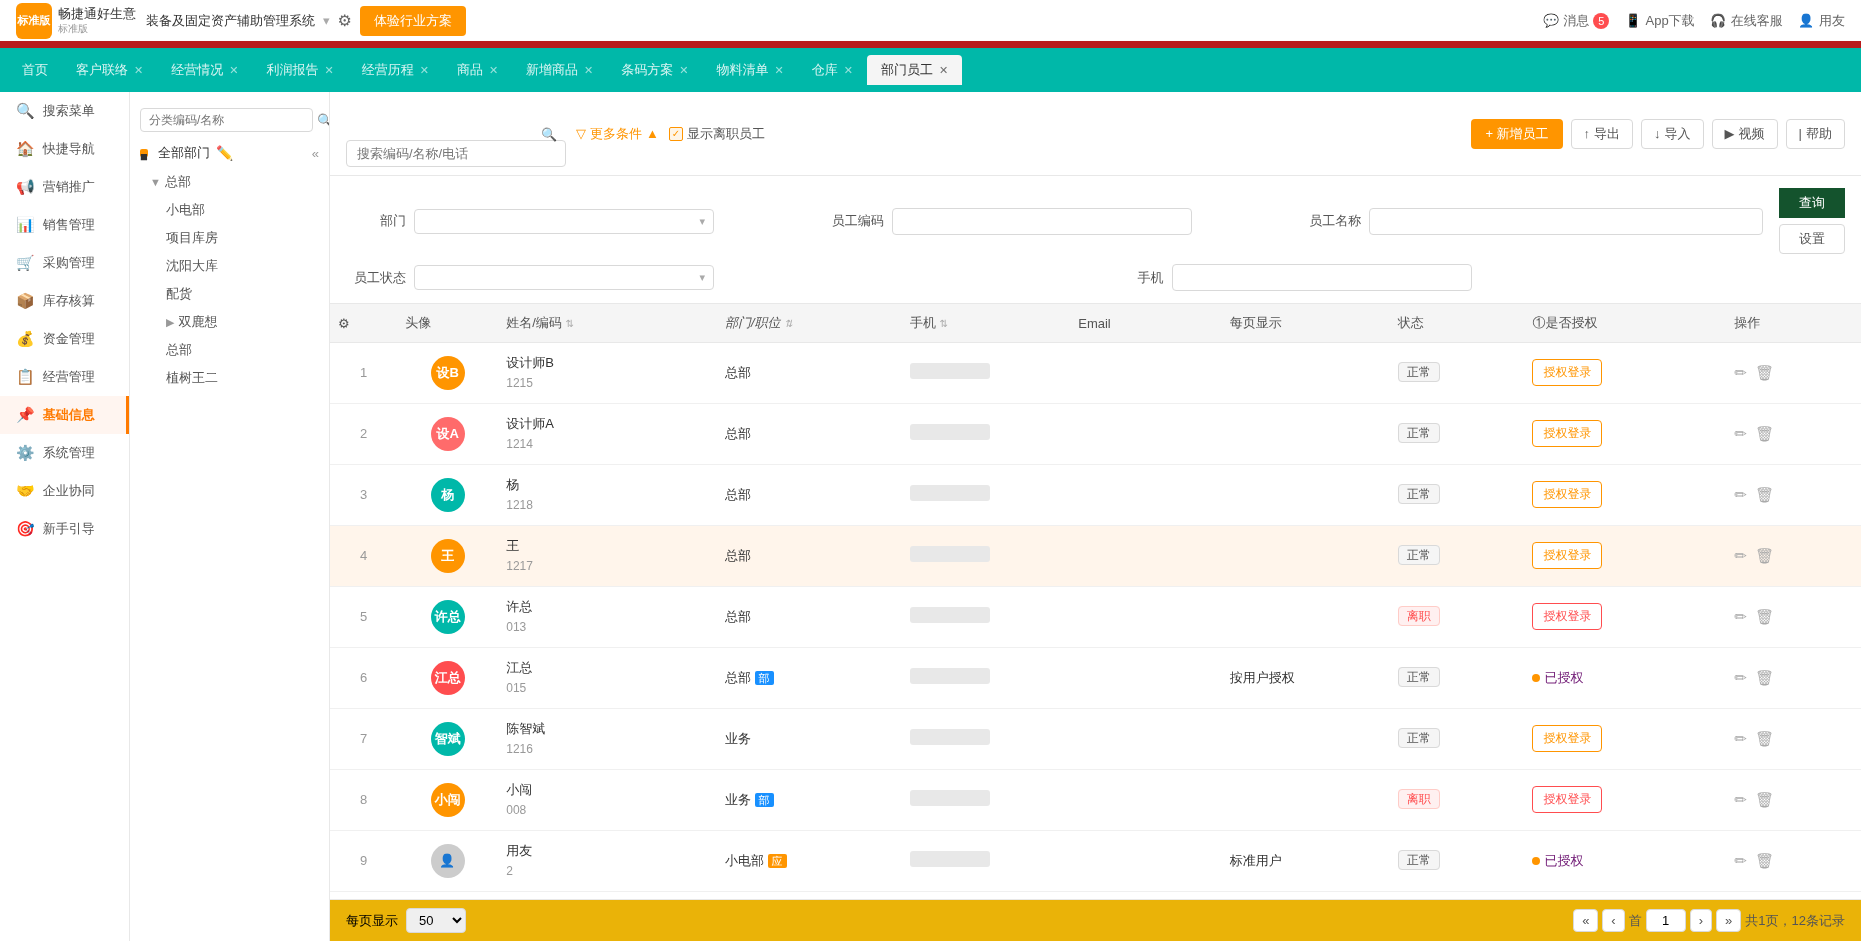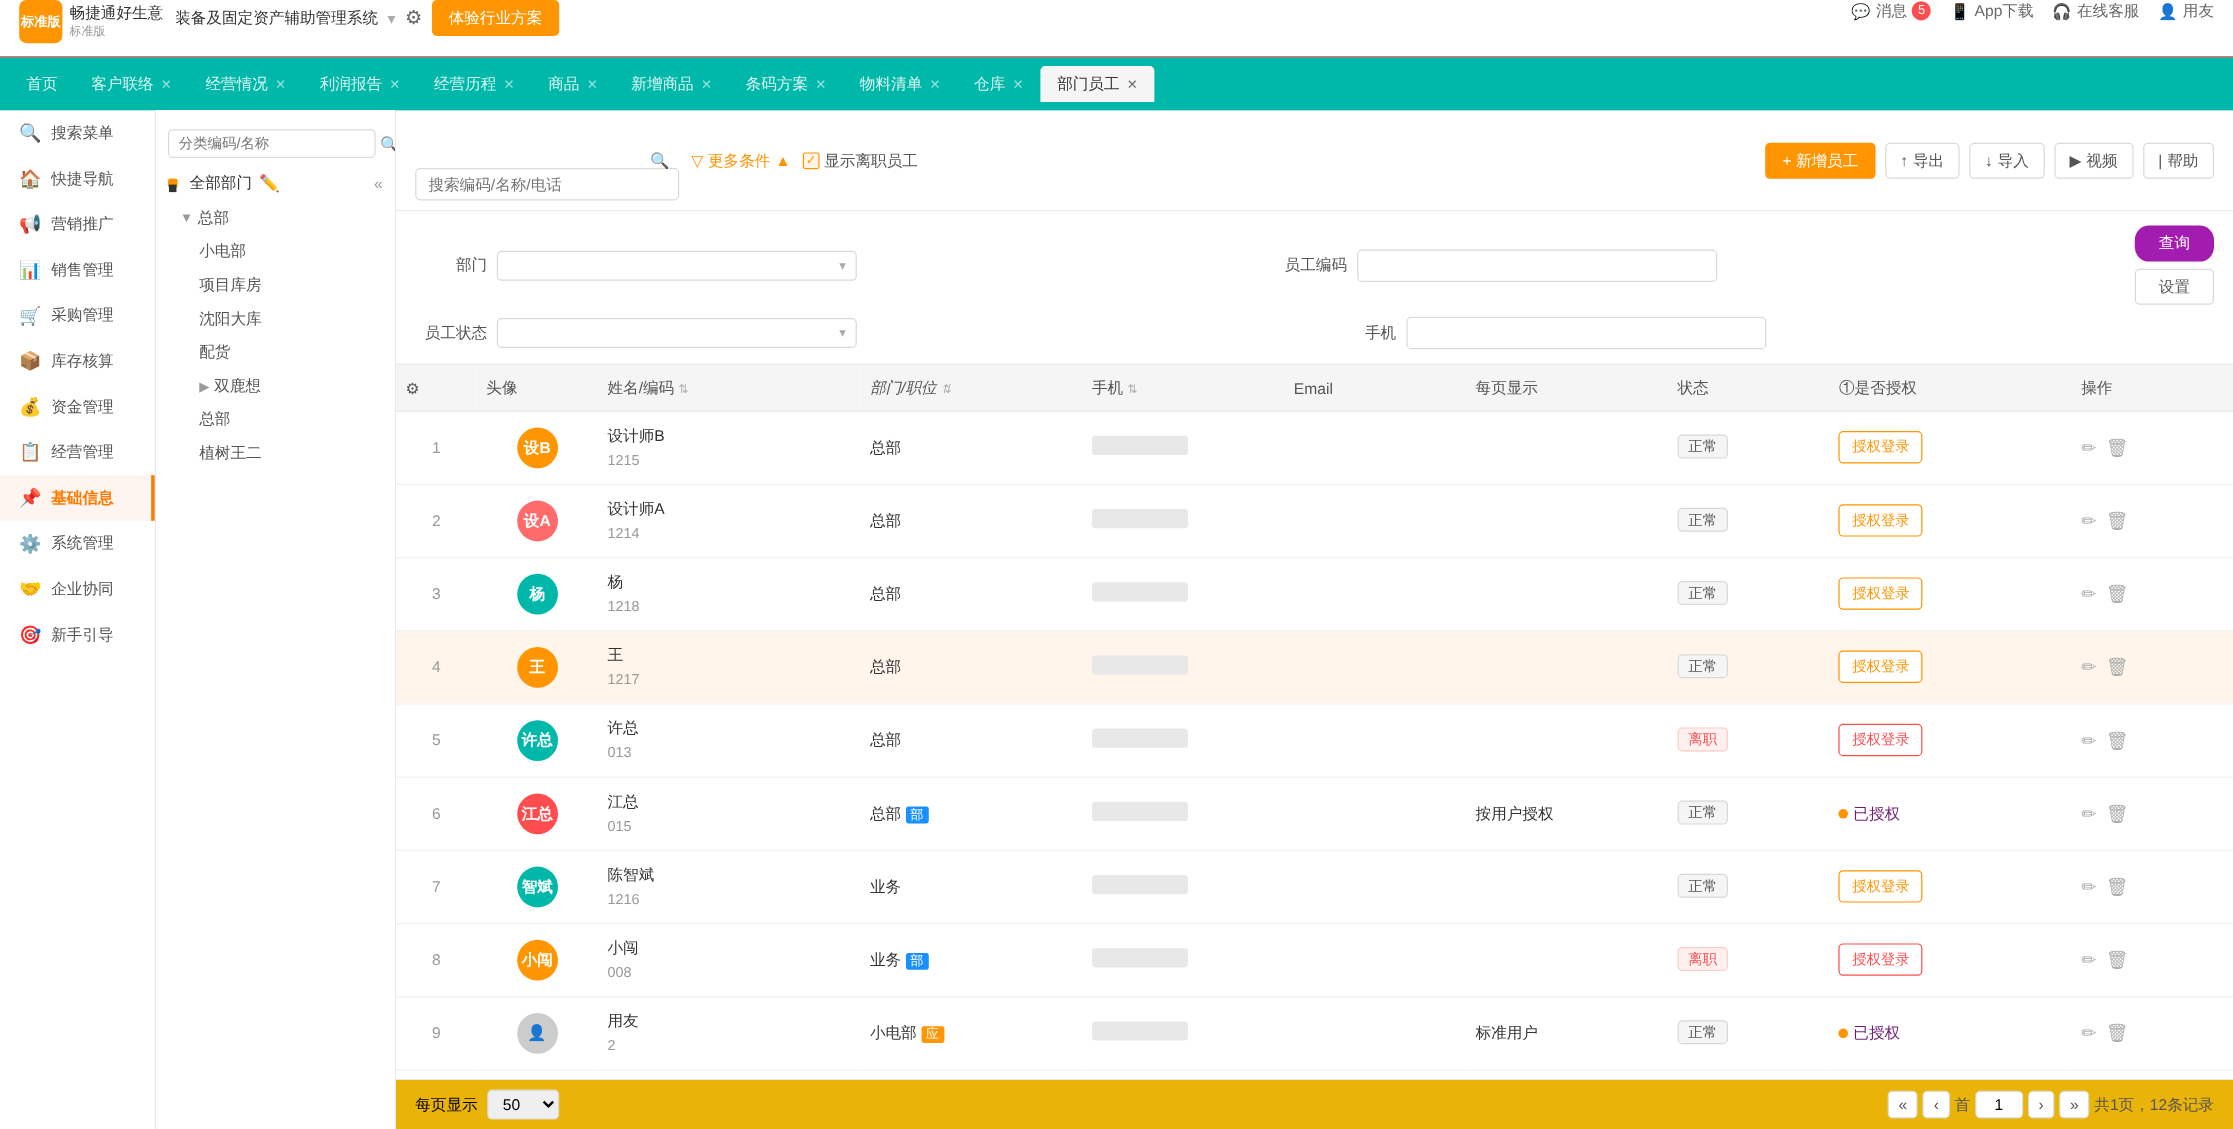--- a/index.html
+++ b/index.html
@@ -1,19 +1,19 @@
 <!DOCTYPE html>
 <html><head>
   <meta charset="utf-8">
   <style>
     * { box-sizing: border-box; margin: 0; padding: 0; font-family: 'Microsoft YaHei', Arial, sans-serif; font-size: 13px; }
     body { background: #f5f5f5; display: flex; flex-direction: column; height: 941px; overflow: hidden; }
 
     
-    .top-bar { background: #fff; height: 48px; display: flex; align-items: flex-start; padding: 0 16px; border-bottom: 1px solid #b91c1c; flex-shrink: 0; }
+    .top-bar { background: #fff; height: 48px; display: flex; align-items: center; padding: 0 16px; border-bottom: 7px solid #b91c1c; flex-shrink: 0; }
     .logo-area { display: flex; align-items: center; width: 130px; }
     .logo-icon { width: 36px; height: 36px; background: #ff9500; border-radius: 6px; display: flex; align-items: center; justify-content: center; color: #fff; font-size: 11px; font-weight: bold; margin-right: 6px; flex-shrink: 0; }
     .logo-text { font-size: 12px; color: #333; line-height: 1.3; }
     .system-title { flex: 1; display: flex; align-items: center; gap: 8px; color: #333; font-size: 14px; font-weight: 500; }
     .top-actions { display: flex; align-items: center; gap: 16px; margin-left: auto; }
     .top-btn { display: flex; align-items: center; gap: 4px; color: #666; cursor: pointer; font-size: 13px; }
     .top-btn .badge { background: #ff4d4f; color: #fff; border-radius: 10px; padding: 0 4px; font-size: 11px; min-width: 16px; height: 16px; display: inline-flex; align-items: center; justify-content: center; }
     .experience-btn { background: #ff9500; color: #fff; border: none; border-radius: 4px; padding: 6px 14px; cursor: pointer; font-size: 13px; }
     .gear-btn { color: #666; cursor: pointer; font-size: 16px; }
 
@@ -66,21 +66,21 @@
     
     .filter-form { background: #fff; padding: 12px 16px; border-bottom: 1px solid #e8e8e8; flex-shrink: 0; }
     .filter-row { display: flex; gap: 16px; margin-bottom: 10px; }
     .filter-row:last-child { margin-bottom: 0; }
     .filter-field { display: flex; align-items: center; gap: 8px; flex: 1; }
     .filter-label { color: #555; font-size: 13px; white-space: nowrap; min-width: 60px; text-align: right; }
     .filter-select { flex: 1; border: 1px solid #d9d9d9; border-radius: 4px; padding: 5px 8px; font-size: 13px; background: #fff; display: flex; align-items: center; justify-content: space-between; cursor: pointer; max-width: 300px; min-width: 200px; }
     .filter-input { flex: 1; border: 1px solid #d9d9d9; border-radius: 4px; padding: 5px 8px; font-size: 13px; max-width: 300px; min-width: 200px; }
     .filter-input-long { flex: 1; border: 1px solid #d9d9d9; border-radius: 4px; padding: 5px 8px; font-size: 13px; max-width: 500px; min-width: 300px; }
     .filter-actions { display: flex; flex-direction: column; gap: 6px; }
-    .btn-search { background: #a21caf; color: #fff; border: none; border-radius: 12px; padding: 6px 20px; cursor: pointer; font-size: 13px; }
+    .btn-search { background: #14532d; color: #fff; border: none; border-radius: 0; padding: 6px 20px; cursor: pointer; font-size: 13px; }
     .btn-reset { border: 1px solid #d9d9d9; background: #fff; border-radius: 4px; padding: 5px 14px; cursor: pointer; color: #555; font-size: 13px; }
 
     
     .table-wrap { flex: 1; overflow-y: auto; background: #fff; margin: 0; }
     table { width: 100%; border-collapse: collapse; }
     thead tr { background: #f5f5f5; }
     th { padding: 10px 8px; text-align: left; color: #555; font-weight: 500; border-bottom: 1px solid #e8e8e8; white-space: nowrap; font-size: 13px; }
     td { padding: 10px 8px; border-bottom: 1px solid #f0f0f0; color: #333; font-size: 13px; }
     tr.highlighted { background: #fff5eb; }
     .avatar { width: 34px; height: 34px; border-radius: 50%; display: flex; align-items: center; justify-content: center; color: #fff; font-size: 13px; font-weight: bold; flex-shrink: 0; }
@@ -333,20 +333,24 @@
             <span class="filter-label">部门</span>
             <div class="filter-select">
               <span></span>
               <span class="chevron">▾</span>
             </div>
           </div>
           <div class="filter-field">
             <span class="filter-label">员工编码</span>
             <input class="filter-input" type="text" style="">
           </div>
+          <div class="filter-field">
+            <span class="filter-label">员工名称</span>
+            <input class="filter-input-long" type="text" style="">
+          </div>
           <div class="filter-actions">
             <button class="btn-search">查询</button>
             <button class="btn-reset">设置</button>
           </div>
         </div>
         <div class="filter-row">
           <div class="filter-field">
             <span class="filter-label">员工状态</span>
             <div class="filter-select">
               <span></span>

